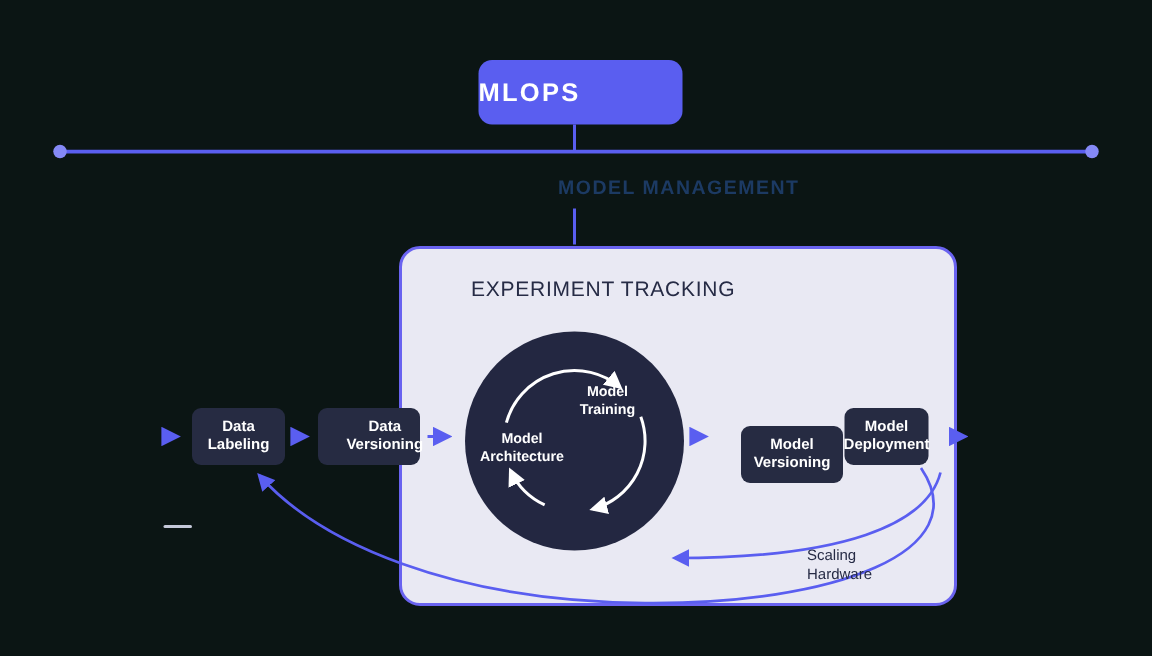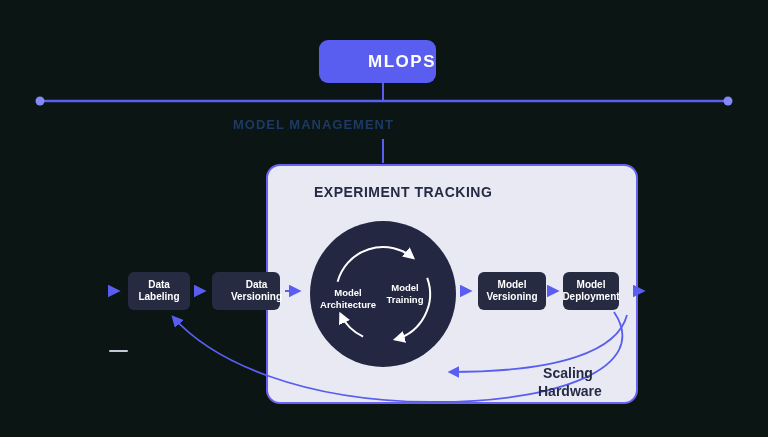--- a/index.html
+++ b/index.html
@@ -10,66 +10,66 @@
   }
   svg.overlay{position:absolute;left:0;top:0;z-index:3;}
   .stroke-accent{stroke:var(--accent,#5a5ef0);fill:none;}
   .fill-accent{fill:var(--accent,#5a5ef0);}
   .stroke-white{stroke:var(--cycle-arrow,#fff);fill:none;}
   .fill-white{fill:var(--cycle-arrow,#fff);}
   .end-dot{fill:var(--accent-bright,#8589f6);}
   .dash{stroke:#d9dcef;stroke-linecap:round;}
 
   .mlops-btn{
-    position:absolute;left:319px;top:40px;width:117px;height:43px;
+    position:absolute;left:319px;top:40px;width:136px;height:43px;
     background:var(--accent,#5a5ef0);color:#fff;border-radius:9px;
-    display:flex;align-items:center;justify-content:flex-end;
+    display:flex;align-items:center;justify-content:flex-start;
     font-size:17px;font-weight:bold;letter-spacing:1.5px;z-index:4;
   }
   .model-management{
-    position:absolute;left:233px;top:117px;width:300px;text-align:left;
+    position:absolute;left:233px;top:117px;width:300px;text-align:right;
     color:var(--management-text,#1c3a63);font-size:13px;font-weight:bold;
     letter-spacing:1px;z-index:4;
   }
   .panel{
     position:absolute;left:266px;top:164px;width:372px;height:240px;
     background:var(--panel-bg,#e9e9f3);border:2px solid var(--panel-border,#6a63f0);
     border-radius:14px;z-index:1;box-sizing:border-box;
   }
   .panel-title{
     position:absolute;left:290px;top:184px;color:var(--dark-text,#262b45);
-    font-size:14px;font-weight:bold;letter-spacing:.5px;z-index:4;padding-left:24px;
+    font-size:14px;font-weight:normal;letter-spacing:.5px;z-index:4;padding-left:24px;
   }
   .cycle-circle{
     position:absolute;left:310px;top:221px;width:146px;height:146px;
     border-radius:50%;background:var(--circle-bg,#232741);z-index:2;
   }
   .cycle-label{
     position:absolute;color:#fff;font-size:9.5px;font-weight:bold;
     text-align:center;line-height:1.25;z-index:4;
   }
-  .cl-training{left:376px;top:256px;width:58px;margin-top:26px;}
+  .cl-training{left:376px;top:256px;width:58px;}
   .cl-architecture{left:317px;top:287px;width:62px;}
   .cl-evaluation{left:357px;top:322px;width:60px;}
   .node{
     position:absolute;top:272px;height:38px;box-sizing:border-box;
     background:var(--node-bg,#262b42);color:var(--node-text,#fff);
     border-radius:6px;display:flex;align-items:center;justify-content:center;
     text-align:center;font-size:10px;font-weight:bold;line-height:1.25;
     padding:0 4px;z-index:4;
   }
   .n1{left:42px;width:62px;}
   .n2{left:128px;width:62px;}
   .n3{left:212px;width:68px;padding-left:25px;}
-  .n4{left:478px;width:68px;}
+  .n4{left:494px;width:68px;margin-top:12px;}
   .n5{left:563px;width:56px;}
   .n6{left:650px;width:72px;}
   .scaling{
-    position:absolute;left:538px;top:365px;width:60px;text-align:center;
-    color:var(--dark-text,#262b45);font-size:14px;font-weight:700;
+    position:absolute;left:538px;top:365px;width:60px;text-align:left;
+    color:var(--dark-text,#262b45);font-size:10px;font-weight:400;
     line-height:1.25;z-index:4;
   }
 </style>
 </head>
 <body>
 
 <div class="stage">
 
   <svg class="overlay" width="768" height="437" viewBox="0 0 768 437">
     <defs>

